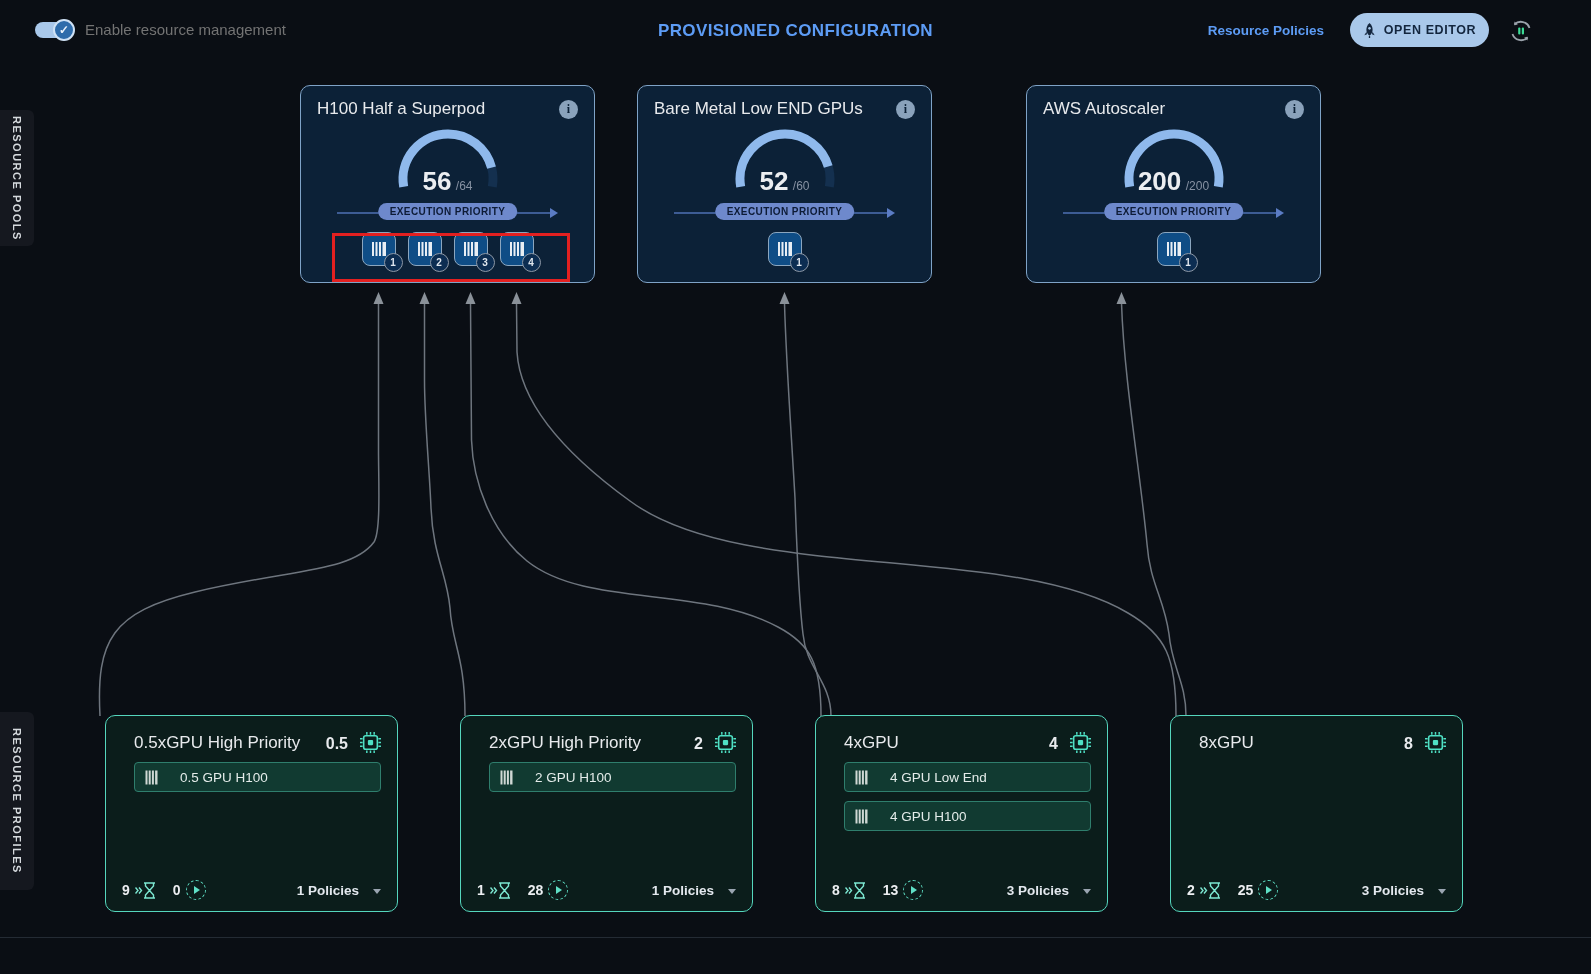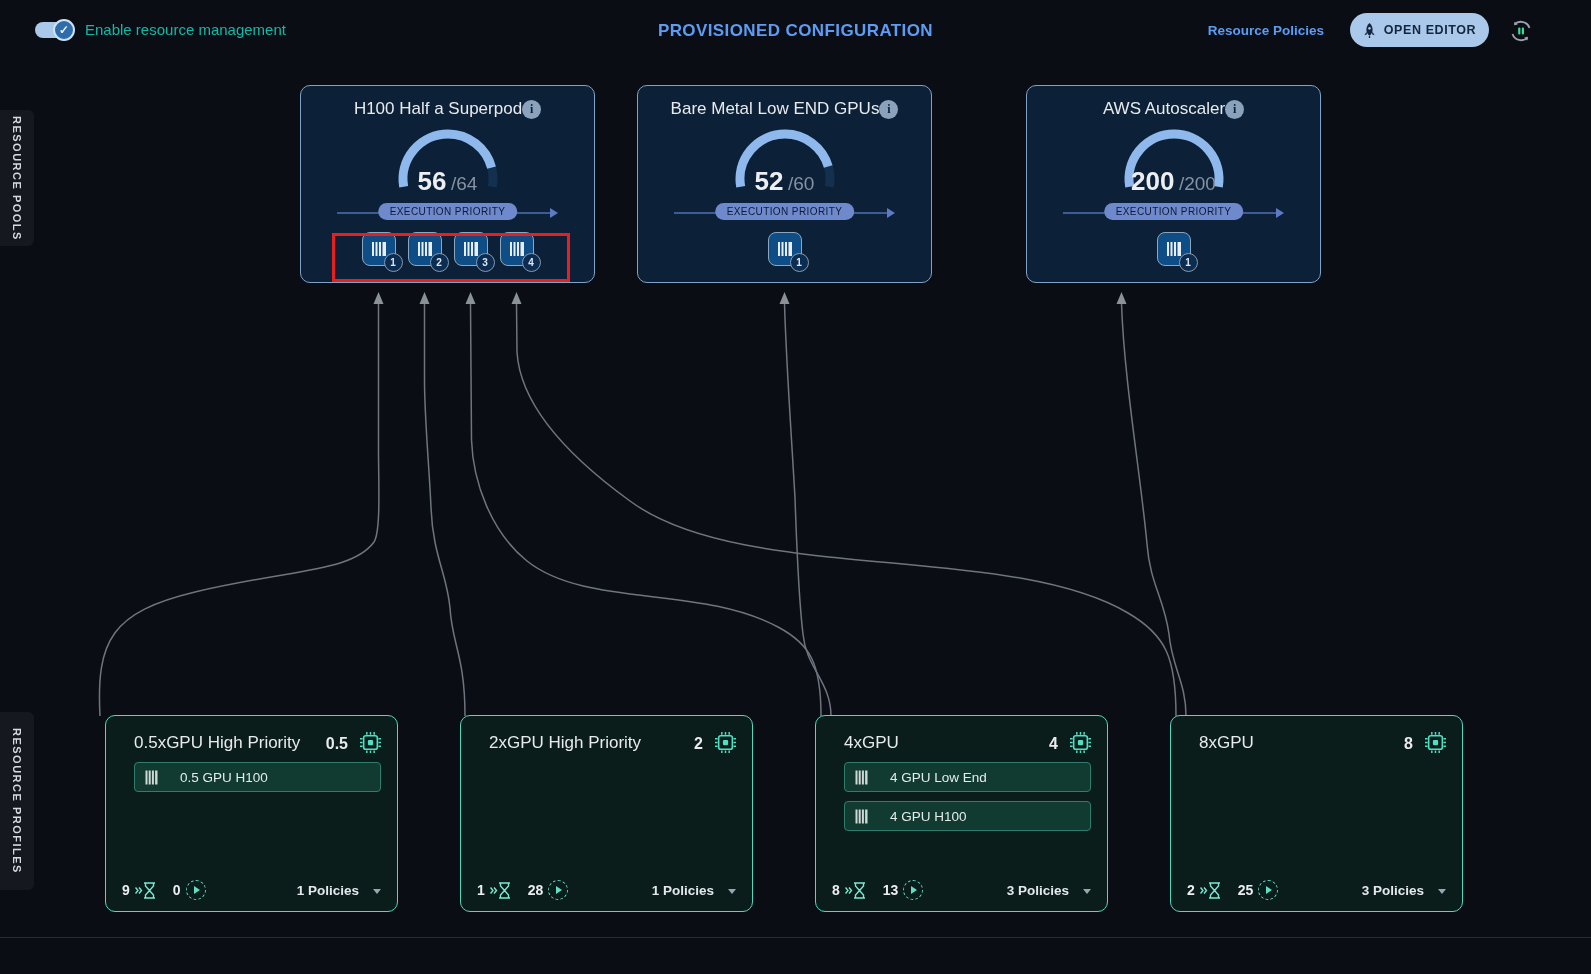--- a/index.html
+++ b/index.html
@@ -7,21 +7,21 @@
               font-family:"Liberation Sans", sans-serif; color:#e8eaed; }
   .stage { position:relative; width:1591px; height:974px; }
 
   
   .topbar { position:absolute; top:0; left:0; right:0; height:62px; }
   .toggle-wrap { position:absolute; left:35px; top:21px; display:flex; align-items:center; gap:12px; }
   .toggle { position:relative; width:38px; height:16px; background:#a9c8ea; border-radius:9px; cursor:pointer; }
   .toggle .knob { position:absolute; right:-2px; top:-3px; width:22px; height:22px; border-radius:50%;
                   background:#2e6cab; border:2px solid #cfe2f5; display:flex; align-items:center; justify-content:center;
                   color:#eaf2fb; font-size:12px; font-weight:bold; }
-  .toggle-label { font-size:15px; color:#14b8a6; }
+  .toggle-label { font-size:15px; color:#737373; }
   .page-title { position:absolute; top:21px; left:50%; transform:translateX(-50%);
                 font-size:17px; font-weight:bold; letter-spacing:0.4px; color:#5d9cf5; }
   .res-policies { position:absolute; top:23px; right:267px; font-size:13.5px; font-weight:bold; color:#5d9cf5; cursor:pointer; }
   .open-editor { position:absolute; top:13px; right:102px; width:139px; height:34px; border-radius:18px;
                  background:#a9c8ea; border:none; display:flex; align-items:center; justify-content:center; gap:8px;
                  color:#13263e; font-size:12.5px; font-weight:bold; letter-spacing:0.6px; cursor:pointer;
                  font-family:"Liberation Sans", sans-serif;text-align:center; }
   .refresh-btn { position:absolute; top:18px; right:57px; width:26px; height:26px; cursor:pointer; }
 
   
@@ -33,35 +33,35 @@
   #tab-profiles { top:712px; height:178px; }
 
   
   svg.connectors { position:absolute; left:0; top:0; z-index:1; pointer-events:none; }
   .conn { fill:none; stroke:#6e757e; stroke-width:1.5; }
   .conn-arrow { fill:#8a9199; }
 
   
   .pool-card { position:absolute; top:85px; width:295px; height:198px; z-index:2;
                background:#0c2137; border:1.5px solid #7fa3c7; border-radius:10px; padding:13px 16px 0 16px; }
-  .pool-head { display:flex; justify-content:center; align-items:center; }
+  .pool-head { display:flex; justify-content:space-between; align-items:center; }
   .pool-title { font-size:17px; color:#e8eaed; }
   .info-icon { width:19px; height:19px; border-radius:50%; background:#8aa2bb; color:#0c2137;
                font-size:12px; font-weight:bold; display:flex; align-items:center; justify-content:center;
                font-family:"Liberation Serif", serif; cursor:pointer; }
   .gauge-wrap { position:relative; height:76px; margin-top:2px; display:flex; justify-content:center; }
   .gauge-nums { position:absolute; left:0; right:0; bottom:0px; text-align:center; }
   .gauge-used { font-size:26px; font-weight:bold; color:#eceef1; }
-  .gauge-cap { font-size:19px; color:#8792a3; }
+  .gauge-cap { font-size:12px; color:#8792a3; }
   .ep-row { position:relative; height:20px; margin-top:6px; }
   .ep-line { position:absolute; left:20px; right:26px; top:9px; height:1.5px; background:#3d5c94; }
   .ep-arrowhead { position:absolute; right:20px; top:5px; width:0; height:0;
                   border-left:8px solid #5b7cc4; border-top:5px solid transparent; border-bottom:5px solid transparent; }
   .ep-pill { position:absolute; left:50%; top:0; transform:translateX(-50%);
-             background:#6e89cc; color:#0d1b36; font-size:10px; font-weight:normal; letter-spacing:0.4px;
+             background:#6e89cc; color:#0d1b36; font-size:10px; font-weight:bold; letter-spacing:0.4px;
              padding:3px 12px; border-radius:10px; white-space:nowrap; }
   .slots-row { display:flex; justify-content:center; gap:12px; margin-top:9px; }
   .slot-chip { position:relative; width:34px; height:34px; border-radius:8px; background:#0f4d86;
                border:1.5px solid #8ba6bf; display:flex; align-items:center; justify-content:center; cursor:pointer; }
   .slot-badge { position:absolute; right:-8px; bottom:-7px; width:19px; height:19px; border-radius:50%;
                 background:#0c2d52; border:1.5px solid #8d98a6; color:#dfe6ee; font-size:10px; font-weight:bold;
                 display:flex; align-items:center; justify-content:center; }
   .red-highlight { position:absolute; left:31px; top:147px; width:238px; height:49px;
                    border:3px solid #e42020; z-index:3; pointer-events:none; }
 
@@ -321,20 +321,29 @@
         <span>2</span>
         <svg width="21" height="21" viewBox="0 0 20 20">
           <rect x="3.5" y="3.5" width="13" height="13" rx="2" fill="none" stroke="#4fe0c4" stroke-width="1.5"></rect>
           <rect x="7.5" y="7.5" width="5" height="5" rx="1" fill="#4fe0c4"></rect>
           <g stroke="#4fe0c4" stroke-width="1.4">
             <path d="M6.5 0v2.5 M10 0v2.5 M13.5 0v2.5 M6.5 17.5V20 M10 17.5V20 M13.5 17.5V20 M0 6.5h2.5 M0 10h2.5 M0 13.5h2.5 M17.5 6.5H20 M17.5 10H20 M17.5 13.5H20"></path>
           </g>
         </svg>
       </span>
     </div>
+    <div class="res-box">
+      <svg width="13" height="15" viewBox="0 0 13 15">
+          <rect x="0.5" y="0.5" width="2" height="14" fill="#cfd8d4"></rect>
+          <rect x="3.7" y="0.5" width="2" height="14" fill="#cfd8d4"></rect>
+          <rect x="6.9" y="0.5" width="2" height="14" fill="#cfd8d4"></rect>
+          <rect x="10.1" y="0.5" width="2.4" height="14" fill="#cfd8d4"></rect>
+        </svg>
+      <span class="res-label">2 GPU H100</span>
+    </div>
     <div class="prof-foot">
       <div class="stats">
         <div class="stat">
           <span>1</span>
           <svg width="22" height="17" viewBox="0 0 22 17">
             <g stroke="#7ce8d2" stroke-width="1.4" fill="none">
               <path d="M0.5 5.5 L3 8.5 L0.5 11.5 M4 5.5 L6.5 8.5 L4 11.5"></path>
               <path d="M9 1 H20 M9 16 H20 M10.5 1 V4 L14.5 8.5 L10.5 13 V16 M18.5 1 V4 L14.5 8.5 L18.5 13 V16"></path>
             </g>
           </svg>

